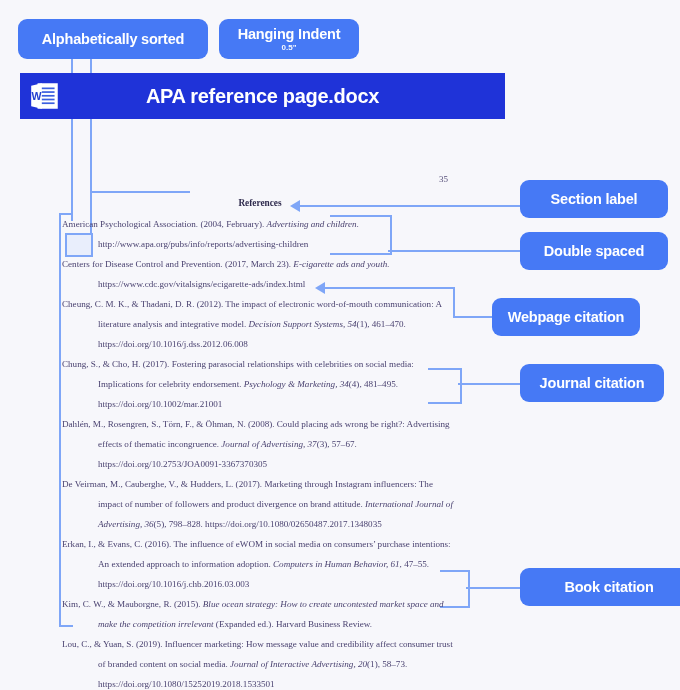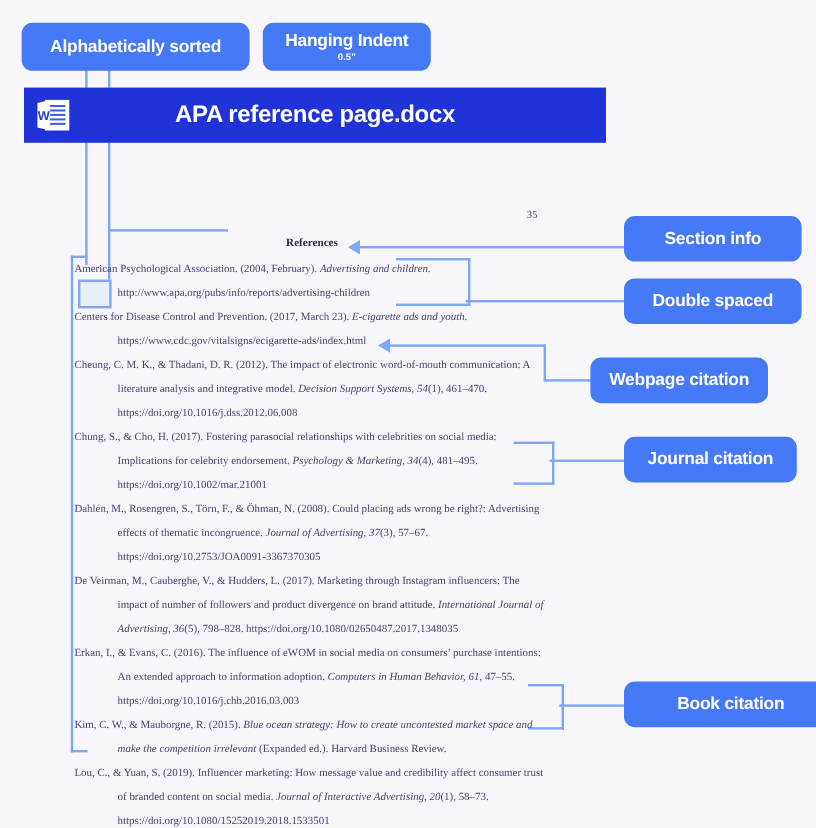--- a/index.html
+++ b/index.html
@@ -193,21 +193,21 @@
   <div class="pill" style="left:18px; top:19px; width:190px; height:40px;">
     <span class="pill-label">Alphabetically sorted</span>
   </div>
 
   <div class="pill" style="left:219px; top:19px; width:140px; height:40px;">
     <span class="pill-label">Hanging Indent</span>
     <span class="pill-sub">0.5"</span>
   </div>
 
   <div class="pill" style="left:520px; top:180px; width:148px; height:38px;">
-    <span class="pill-label">Section info</span>
+    <span class="pill-label">Section label</span>
   </div>
 
   <div class="pill" style="left:520px; top:232px; width:148px; height:38px;">
     <span class="pill-label">Double spaced</span>
   </div>
 
   <div class="pill" style="left:492px; top:298px; width:148px; height:38px;justify-content:center;">
     <span class="pill-label">Webpage citation</span>
   </div>
 

